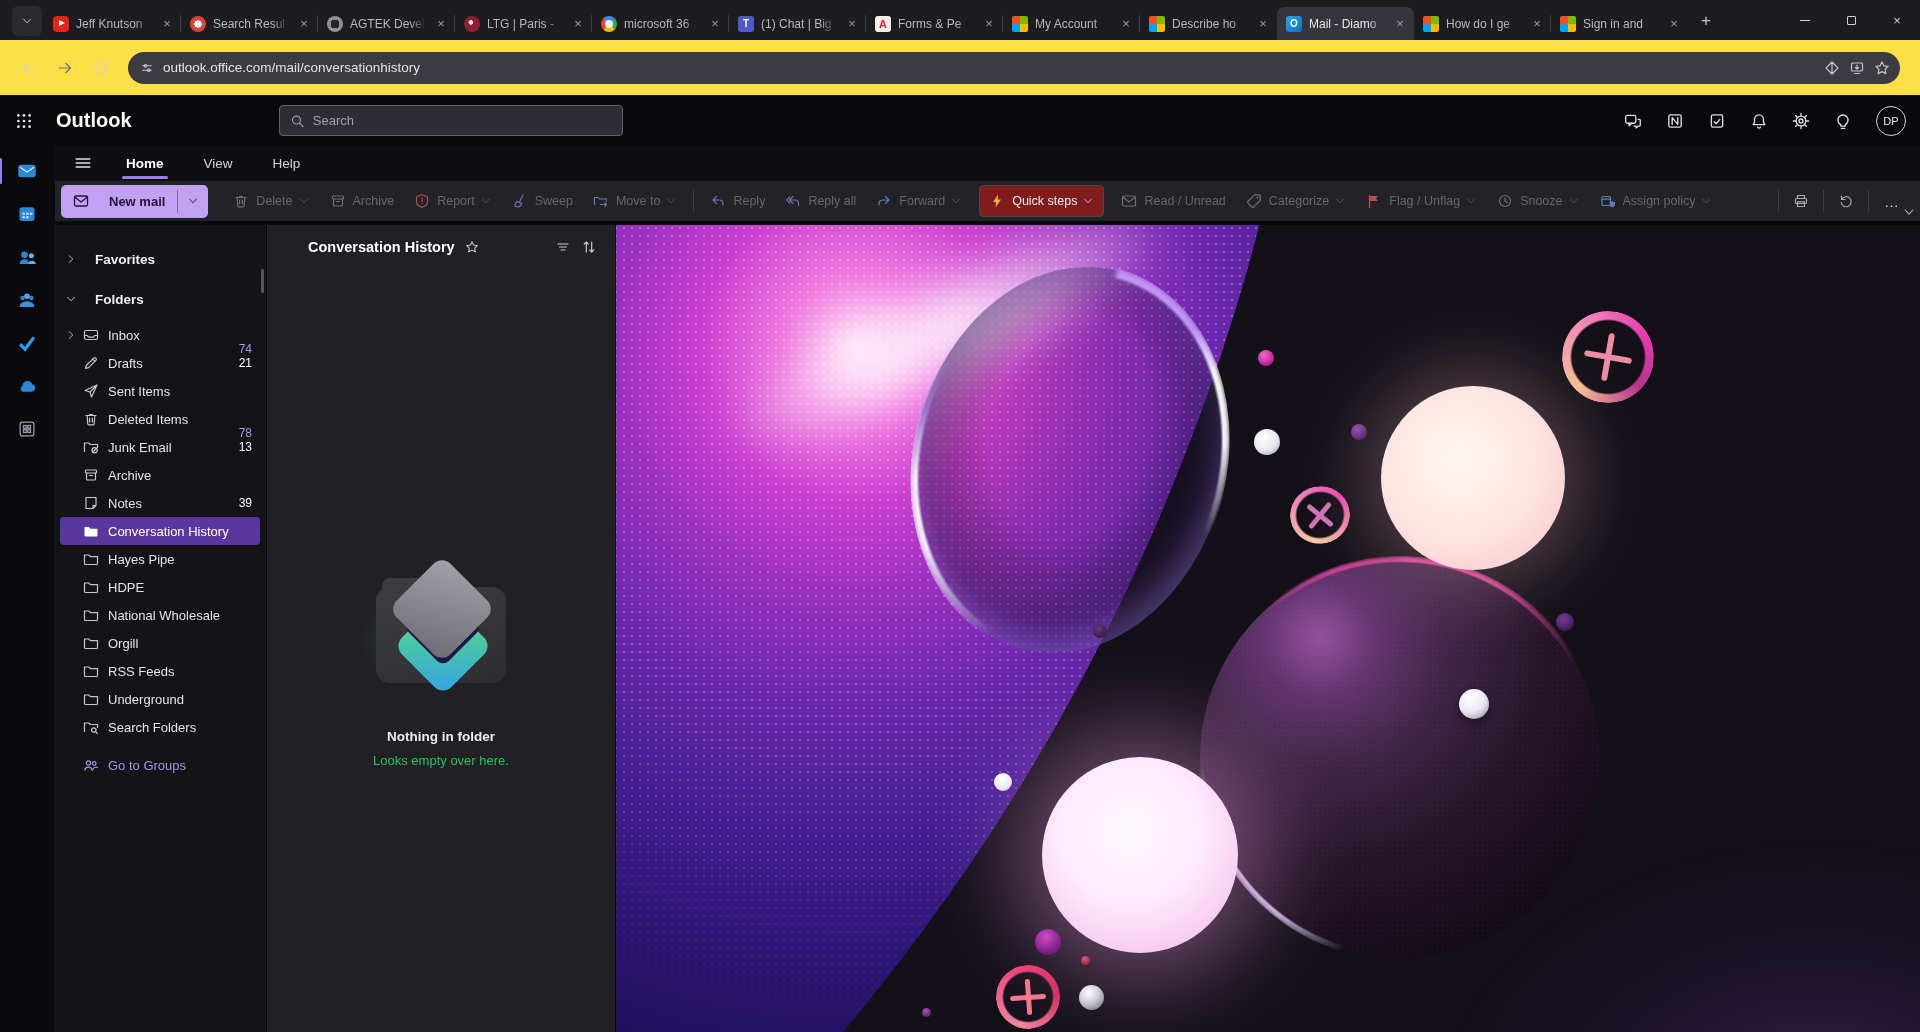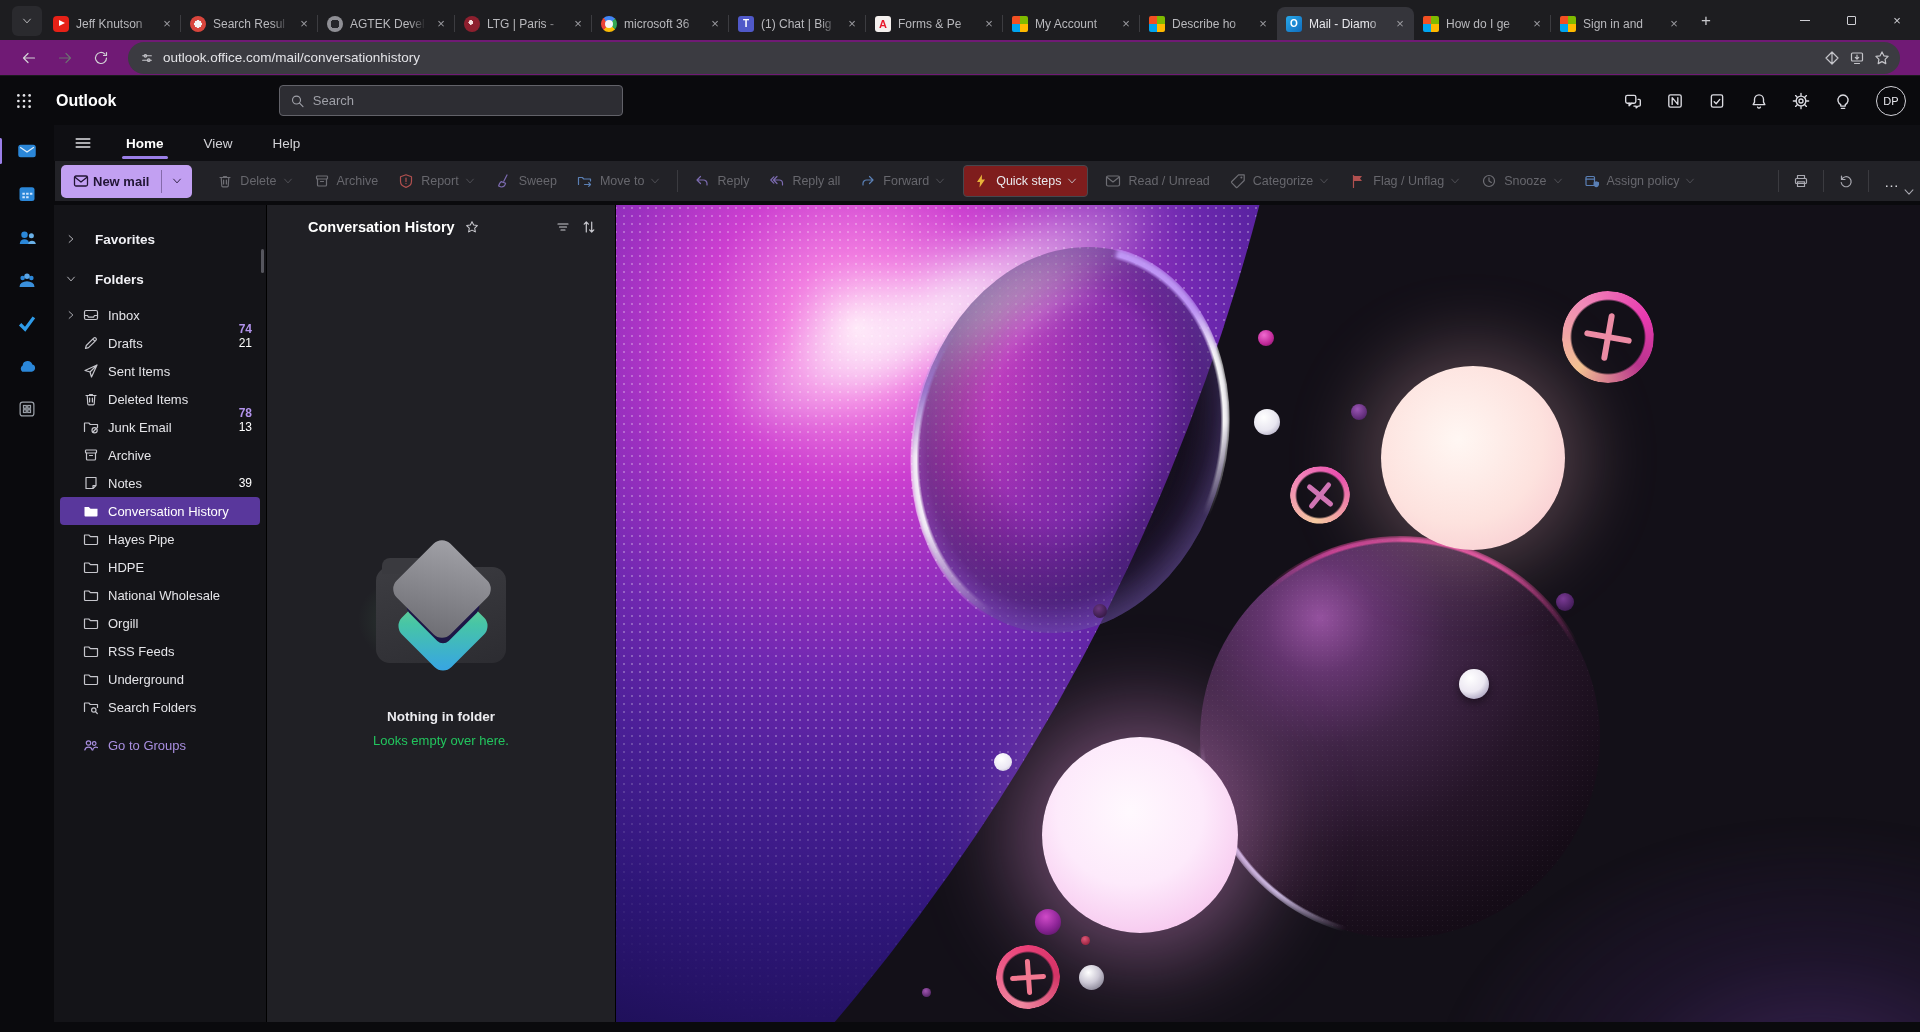--- a/index.html
+++ b/index.html
@@ -37,36 +37,36 @@
   .fav.circle-google{ border-radius:50%; background:conic-gradient(from -45deg, #4285f4 0 90deg, #34a853 90deg 180deg, #fbbc05 180deg 270deg, #ea4335 270deg 360deg); }
   .fav.circle-google::after{ content:""; position:absolute; inset:4px; background:#f5f5f5; border-radius:50%; }
   .fav.teams{ background:#5059c9; }
   .fav.teams::after{ content:"T"; position:absolute; inset:0; display:flex; align-items:center; justify-content:center; color:#fff; font-size:10px; font-weight:bold; }
   .fav.adobe{ background:#f5f0ee; }
   .fav.adobe::after{ content:"A"; position:absolute; inset:0; display:flex; align-items:center; justify-content:center; color:#e8192c; font-size:11px; font-weight:bold; }
   .fav.ms{ border-radius:2px; background:conic-gradient(#7fba00 0 90deg, #ffb900 90deg 180deg, #00a4ef 180deg 270deg, #f25022 270deg 360deg); }
   .fav.outlook{ background:linear-gradient(135deg,#28a8ea,#0f6cbd); }
   .fav.outlook::after{ content:"O"; position:absolute; inset:0; display:flex; align-items:center; justify-content:center; color:#fff; font-size:10px; font-weight:bold; }
 
-  .addrbar { height:36px; background:#701a75; display:flex; align-items:center; padding:0 14px; gap:6px; border-bottom:1px solid #1a1a1d; }
+  .addrbar { height:56px; background:#fde047; display:flex; align-items:center; padding:0 14px; gap:6px; border-bottom:1px solid #1a1a1d; }
   .navbtn { width:30px; height:30px; border-radius:6px; display:flex; align-items:center; justify-content:center; color:#d2d2d6; flex:none; }
   .navbtn.dim { color:#6d6d72; }
   .omnibox { flex:1; height:32px; margin:0 6px; background:#3b3b41; border-radius:16px; display:flex; align-items:center; padding:0 10px 0 12px; gap:9px; color:#c9c9ce; }
   .omnibox .url { flex:1; color:#e3e3e7; font-size:13.5px; }
   .omni-ic { color:#c4c4c9; }
   .addr-right { display:flex; align-items:center; gap:10px; }
   .vsep { width:1px; height:20px; background:#515156; }
   .pill { height:30px; border-radius:15px; background:#2e6083; color:#ddeefb; font-size:12.5px; display:flex; align-items:center; gap:7px; padding:0 13px; white-space:nowrap; }
   .pill .pava { width:18px; height:18px; border-radius:50%; background:radial-gradient(circle at 40% 35%, #e8764a, #b63c1e); border:1.5px dotted #7fb6e0; flex:none; }
   .pill .kebab { color:#a8cdea; font-weight:bold; letter-spacing:0; font-size:13px; }
 
   
   .olheader { height:49px; background:#0a0a0d; display:flex; align-items:center; position:relative; }
   .waffle { width:48px; height:48px; display:flex; align-items:center; justify-content:center; color:#e6e6ea; }
-  .brand { color:#fff; font-size:16px; font-weight:bold; margin-left:8px; }
+  .brand { color:#fff; font-size:20px; font-weight:bold; margin-left:8px; }
   .olsearch { position:absolute; left:279px; top:9px; width:344px; height:31px; background:#2d2d33; border:1px solid #626269; border-radius:4px; display:flex; align-items:center; gap:8px; padding:0 10px; color:#9fa0a8; }
   .olsearch input { background:transparent; border:none; outline:none; color:#c9c9cf; font-size:13px; width:100%; font-family:inherit; }
   .olsearch input::placeholder { color:#9fa0a8; }
   .olh-right { position:absolute; right:14px; top:0; height:49px; display:flex; align-items:center; gap:24px; color:#dcdce2; }
   .avatar { width:30px; height:30px; border-radius:50%; border:1.5px solid #d2d2d8; display:flex; align-items:center; justify-content:center; font-size:11px; color:#e8e8ee; }
 
   
   .appbody { display:flex; height:897px;justify-content:center; }
   .rail { width:54px; background:#0a0a0d; display:flex; flex-direction:column; align-items:center; padding-top:11px; gap:13px; }
   .railitem { width:32px; height:30px; display:flex; align-items:center; justify-content:center; position:relative; }
@@ -74,21 +74,21 @@
   .appright { flex:1; display:flex; flex-direction:column; }
 
   .ribbontabs { height:36px; background:#0f0f13; display:flex; align-items:center; gap:0; }
   .hamb { width:46px; display:flex; align-items:center; justify-content:center; color:#e2e2e6; margin-left:6px; }
   .rtab { padding:0 20px; height:36px; display:flex; align-items:center; color:#d2d2d7; font-size:13.5px; position:relative; }
   .rtab.active { color:#fff; font-weight:bold; }
   .rtab.active::after { content:""; position:absolute; left:16px; right:16px; bottom:2px; height:3px; border-radius:2px; background:#9b7fe8; }
 
   .toolbar { height:40px; background:#222227; margin-left:1px; display:flex; align-items:center; padding:0 10px 0 6px; gap:2px; position:relative; }
   .newmail { height:33px; border-radius:5px; background:#c2a0f2; color:#221535; display:flex; align-items:stretch; overflow:hidden; margin-right:14px; flex:none; }
-  .newmail .nm-main { display:flex; align-items:center; gap:4px; padding:0 12px; font-size:13px; font-weight:bold; }
+  .newmail .nm-main { display:flex; align-items:center; gap:20px; padding:0 12px; font-size:13px; font-weight:bold; }
   .newmail .nm-div { width:1px; background:rgba(20,5,40,.35); margin:5px 0; }
   .newmail .nm-chev { display:flex; align-items:center; padding:0 9px; }
   .titem { display:flex; align-items:center; gap:7px; padding:0 9px; height:32px; font-size:12.5px; color:#626268; white-space:nowrap; border-radius:4px; flex:none; }
   .titem .lbl { color:#67676d; }
   .titem.enabled .lbl { color:#e9e9ed; }
   .titem .chev { color:#55555b; margin-left:-2px; }
   .titem.boxed { border:1px solid #47474d; background:#7f1d1d; margin:0 6px; }
   .tsep { width:1px; height:22px; background:#3b3b40; margin:0 5px; flex:none; }
   .tico { color:#6e6e74; }
   .tico.red { color:#b0504f; } .tico.purple { color:#7c6bb0; } .tico.blue { color:#5a7fb4; }
@@ -104,21 +104,21 @@
   .folderpane { width:212px; background:#141418; padding-top:20px; position:relative; flex:none; font-size:13px; }
   .fscroll { position:absolute; right:2px; top:44px; width:3px; height:24px; border-radius:2px; background:#56565e; }
   .fsection { height:28px; display:flex; align-items:center; gap:18px; padding-left:11px; color:#f0f0f4; font-weight:bold; font-size:13.5px; }
   .fsection .schev{ color:#c6c6cc; width:12px; display:flex; }
   .fgap { height:12px; }
   .frow { height:28px; display:flex; align-items:center; margin:0 6px; padding:0 8px 0 5px; border-radius:4px; color:#e4e4e8; }
   .frow .fchev { width:14px; display:flex; color:#b9b9bf; flex:none; }
   .frow .ficon { color:#c6c6cc; margin:0 9px 0 4px; flex:none; }
   .frow .flabel { flex:1; overflow:hidden; white-space:nowrap; }
   .frow .fcount { font-size:12px; color:#ffffff; }
-  .frow .fcount.unread { color:#b293ec; font-weight:bold;margin-top:27px; }
+  .frow .fcount.unread { color:#b293ec; font-weight:normal;margin-top:27px; }
   .frow.selected { background:#59379c; color:#fff; }
   .frow.selected .ficon { color:#fff; }
   .frow.groups { margin-top:10px; color:#a98fe0; }
   .frow.groups .ficon { color:#a98fe0; }
 
   .listpane { width:350px; background:#202025; border-left:1px solid #000; border-right:1px solid #000; display:flex; flex-direction:column; flex:none; }
   .listhead { height:44px; display:flex; align-items:center; padding:0 18px 0 41px; gap:10px; }
   .listtitle { color:#fff; font-weight:bold; font-size:14.5px; }
   .lh-ic { color:#c9c9cf; }
   .lh-spacer { flex:1; }

